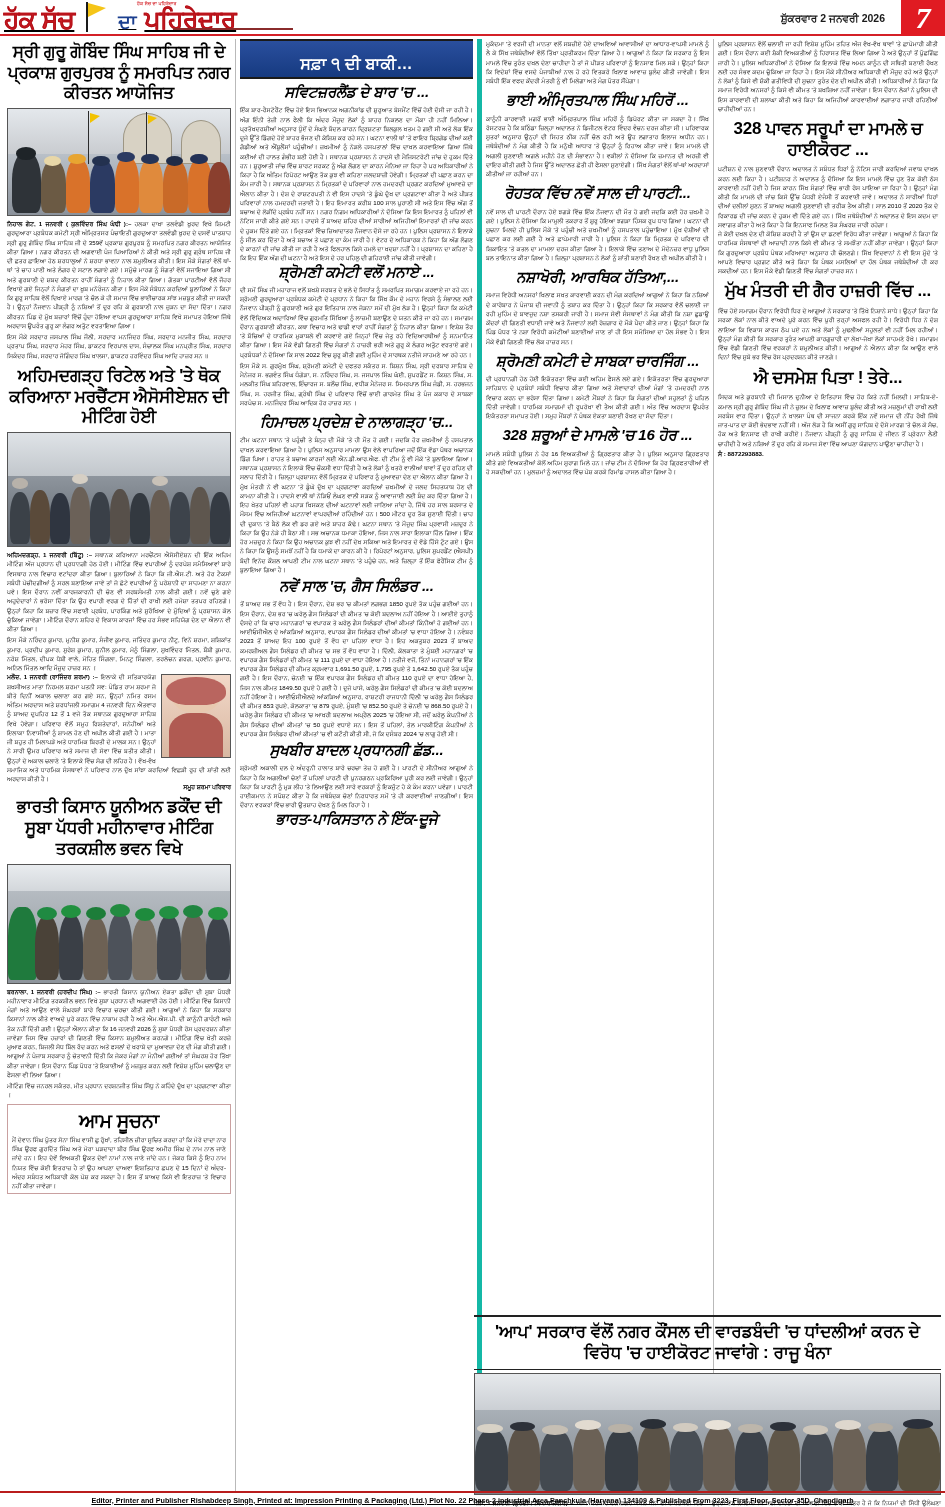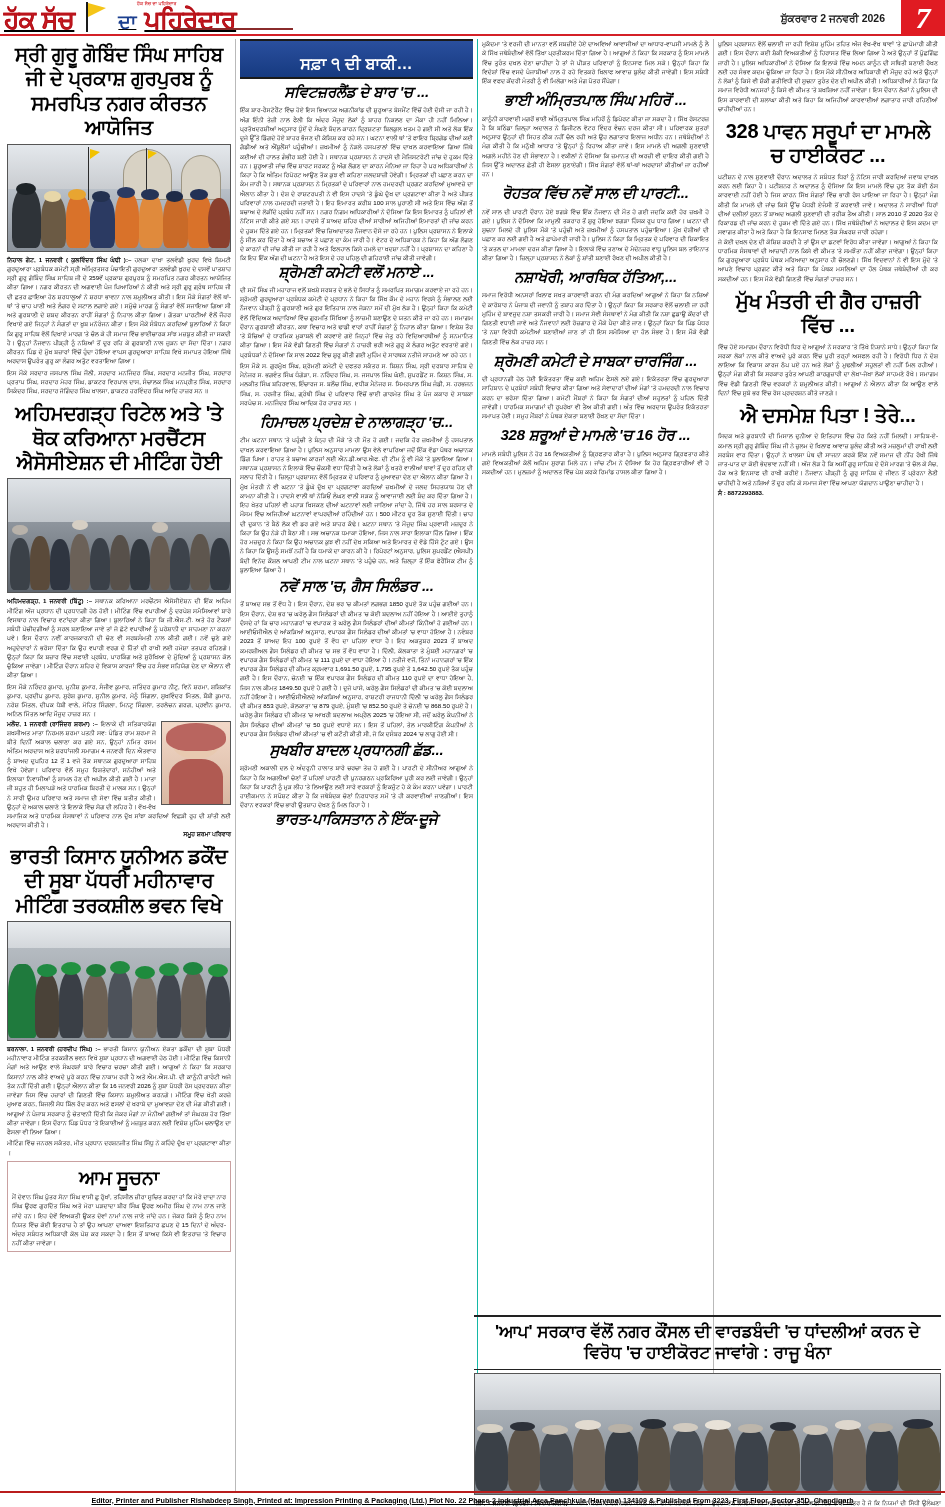--- a/index.html
+++ b/index.html
@@ -68,30 +68,30 @@
   .content {
     position: relative; width: 945px; height: 1455px;
     display: flex; padding: 3px 3px 0 3px; gap: 0;
   }
   .col {
     position: relative;
     padding: 0 4px;
   }
   .col-1 { width: 232px; }
   .col-2 { width: 242px; border-left: 1px solid #b9b9b9; }
-  .col-3 { width: 236px; border-left: 1px solid #14b8a6; }
+  .col-3 { width: 236px; border-left: 5px solid #14b8a6; }
   .col-4 { width: 229px; border-left: 1px solid #b9b9b9; }
 
   
   .hl {
     font-size: 14.5px; font-weight: bold; text-align: center;
     line-height: 1.22; color: #000; margin: 3px 0 4px 0;
     letter-spacing: -0.2px;
   }
-  .hl-lg { font-size: 20px; }
+  .hl-lg { font-size: 17px; }
   .hl-xl { font-size: 19px; }
   .hl-it { font-style: italic; font-size: 15px; }
   .banner-blue {
     background: linear-gradient(#2a4f9e, #163a80);
     border-top: 2px solid #1a1a1a;
     border-bottom: 2px solid #1a1a1a;
     color: #fff; text-align: center; font-weight: bold;
     font-size: 16px; padding: 14px 0 4px 0; margin-bottom: 4px;
     letter-spacing: 0.3px;
   }

